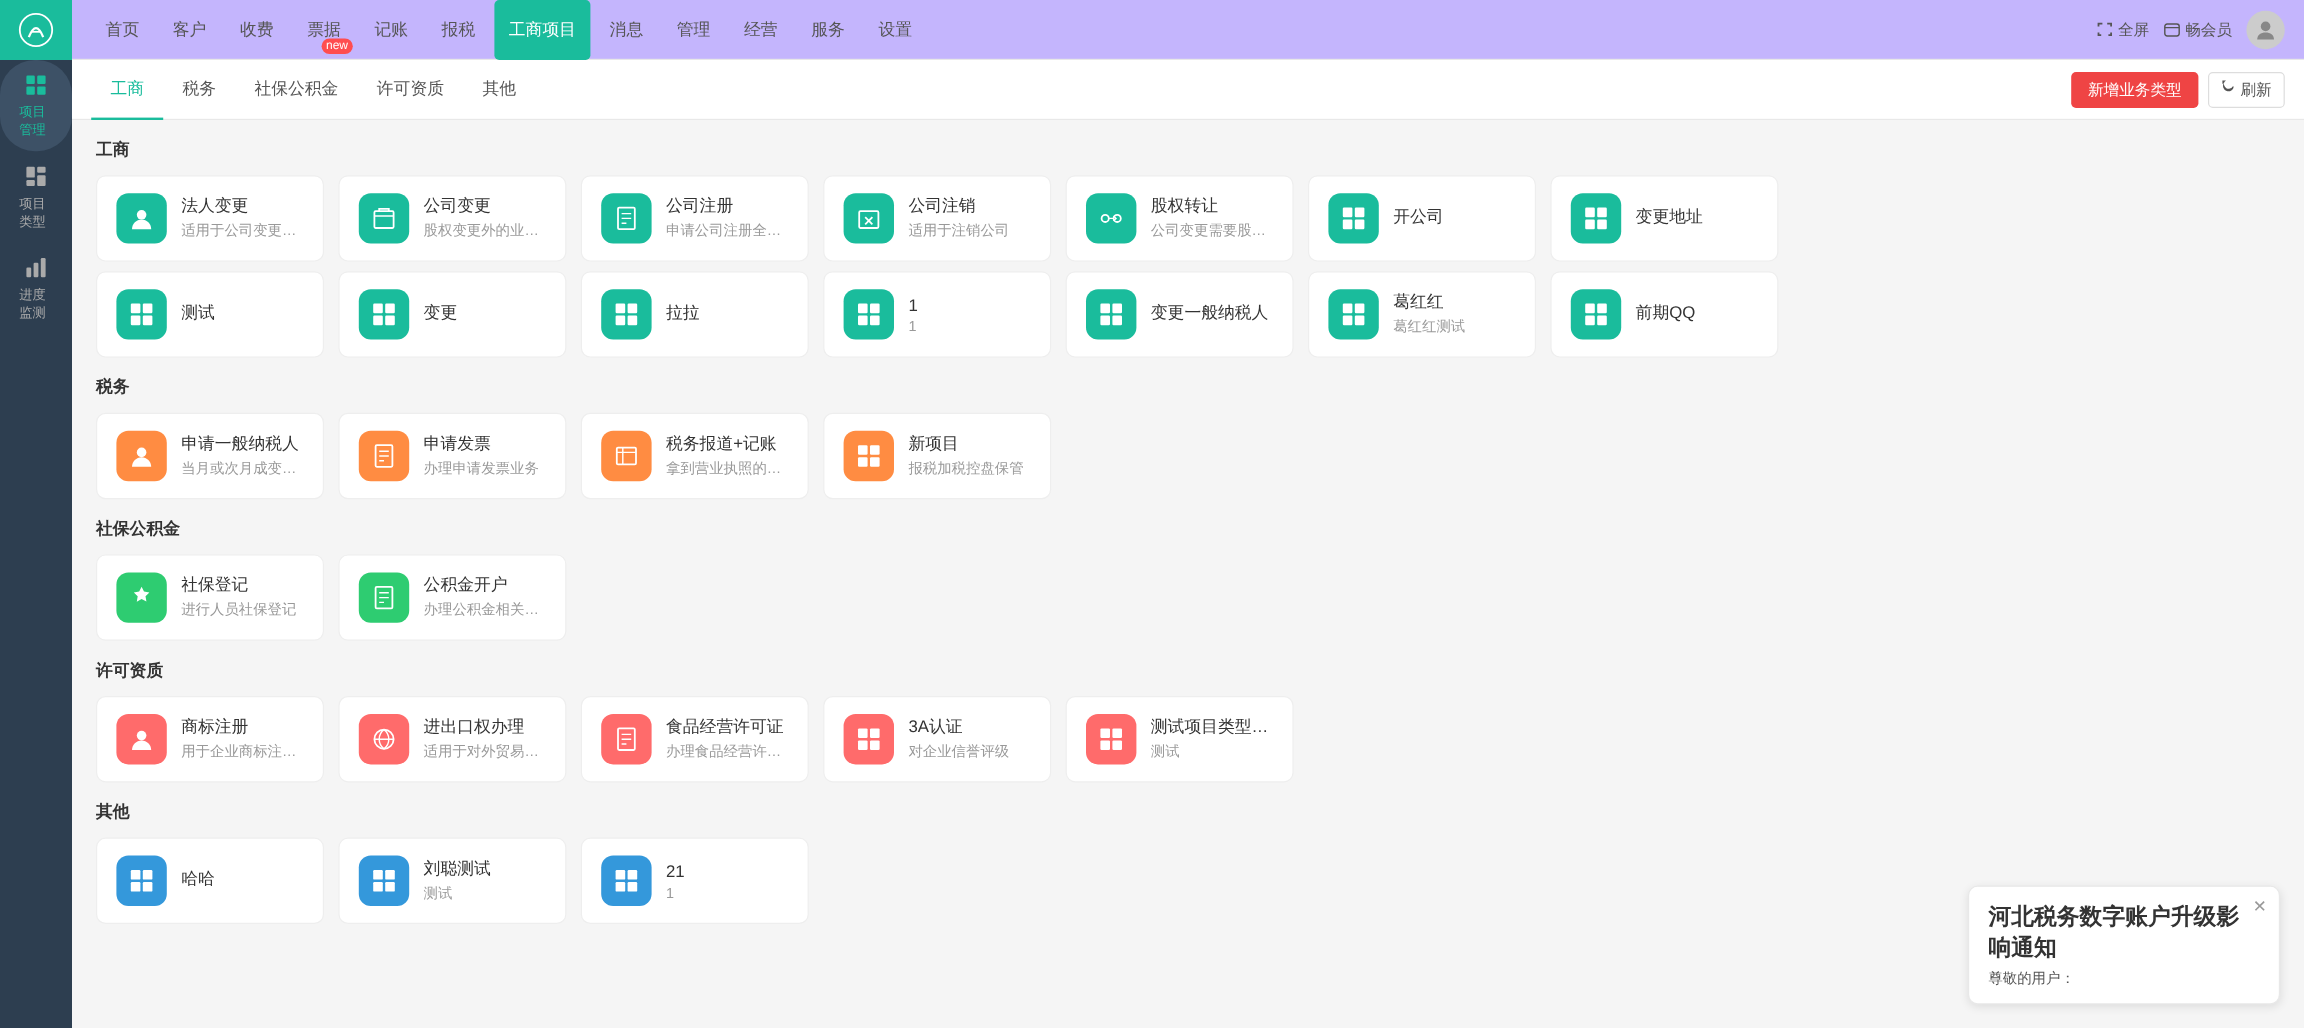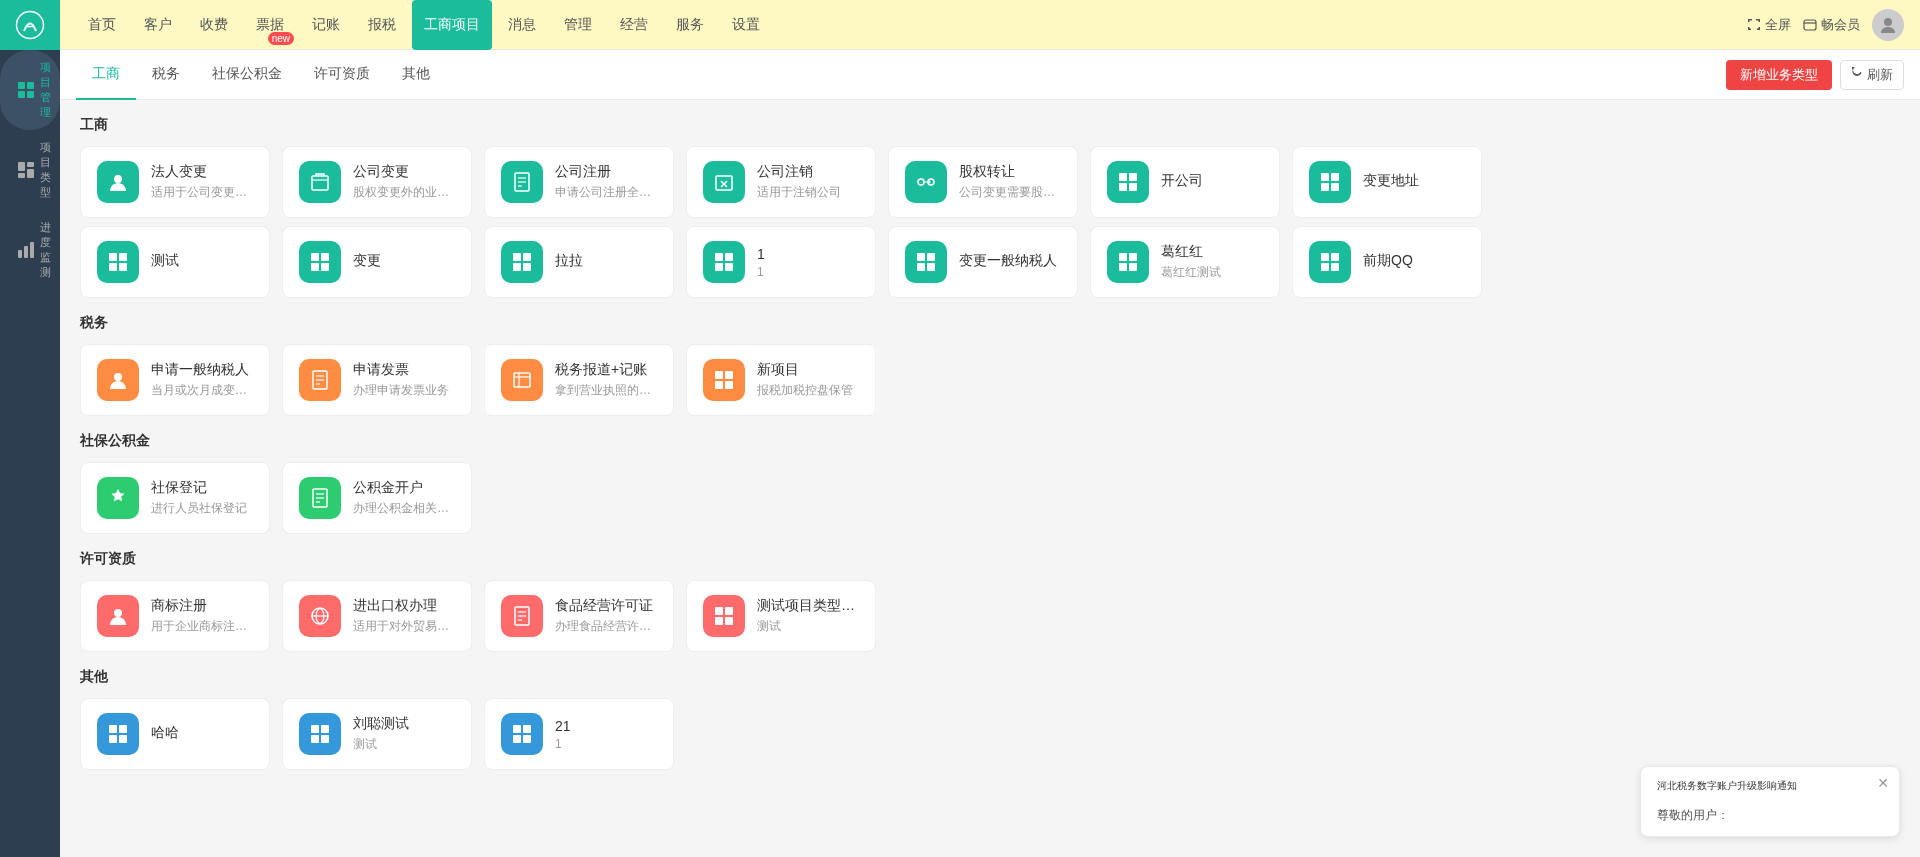--- a/index.html
+++ b/index.html
@@ -21,42 +21,42 @@
       background: #1abc9c;
       display: flex;
       align-items: center;
       justify-content: center;
     }
     .sidebar-logo svg { width: 30px; height: 30px; }
     .sidebar-item {
       width: 60px;
       padding: 10px 16px;
       display: flex;
-      flex-direction: row;
+      flex-direction: column;
       align-items: center;
       color: #aaa;
       cursor: pointer;
       font-size: 11px;
       gap: 4px;
       border-radius: 29px;
     }
     .sidebar-item.active { background: #3d5166; color: #1abc9c; }
     .sidebar-icon { width: 22px; height: 22px; display: flex; align-items: center; justify-content: center; }
 
     
     .main-area {
       flex: 1;
       display: flex;
       flex-direction: column;
       overflow: hidden;
     }
 
     
     .topnav {
-      background: #fef9c3;
+      background: #c4b5fd;
       height: 50px;
       display: flex;
       align-items: center;
       padding: 12px 16px;
       border-bottom: 1px solid #e8e8e8;
       flex-shrink: 0;
       gap: 4px;
     }
     .nav-item {
       padding: 0 12px;
@@ -264,24 +264,24 @@
     }
     .notification-close {
       position: absolute;
       top: 8px;
       right: 10px;
       cursor: pointer;
       color: #999;
       font-size: 14px;
     }
     .notification-title {
-      font-size: 10px;
-      font-weight: normal;
+      font-size: 19px;
+      font-weight: bold;
       color: #333;
-      margin-bottom: 14px;
+      margin-bottom: 4px;
       padding-right: 16px;
     }
   </style>
 </head>
 <body>
 
 <div class="sidebar">
   <div class="sidebar-logo">
     <svg viewBox="0 0 40 40" fill="none">
       <circle cx="20" cy="20" r="18" stroke="white" stroke-width="2"></circle>
@@ -748,20 +748,34 @@
           <div class="card">
             <div class="card-icon red">
               <svg width="22" height="22" viewBox="0 0 22 22" fill="white">
                   <rect x="2" y="2" width="8" height="8" rx="1"></rect>
                   <rect x="12" y="2" width="8" height="8" rx="1"></rect>
                   <rect x="2" y="12" width="8" height="8" rx="1"></rect>
                   <rect x="12" y="12" width="8" height="8" rx="1"></rect>
                 </svg>
             </div>
             <div class="card-text">
+              <div class="card-name">3A认证</div>
+              <div class="card-desc">对企业信誉评级</div>
+            </div>
+          </div>
+          <div class="card">
+            <div class="card-icon red">
+              <svg width="22" height="22" viewBox="0 0 22 22" fill="white">
+                  <rect x="2" y="2" width="8" height="8" rx="1"></rect>
+                  <rect x="12" y="2" width="8" height="8" rx="1"></rect>
+                  <rect x="2" y="12" width="8" height="8" rx="1"></rect>
+                  <rect x="12" y="12" width="8" height="8" rx="1"></rect>
+                </svg>
+            </div>
+            <div class="card-text">
               <div class="card-name">测试项目类型目定义</div>
               <div class="card-desc">测试</div>
             </div>
           </div>
         </div>
 
         <div class="section-title">其他</div>
         <div class="cards-grid">
           <div class="card">
             <div class="card-icon blue">

